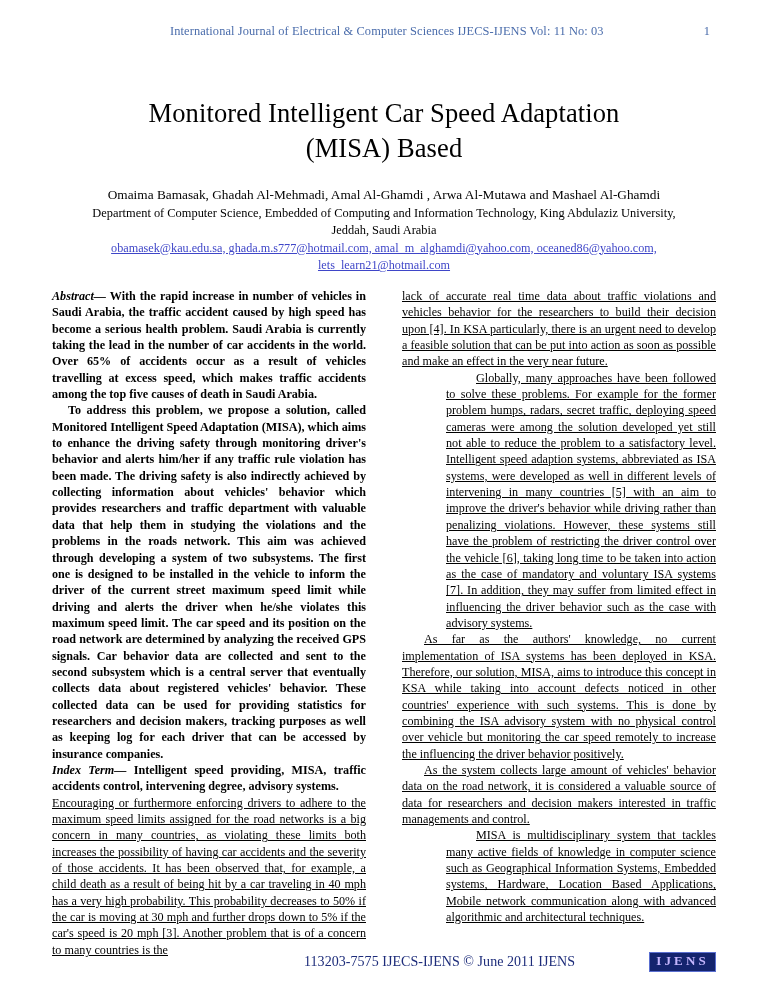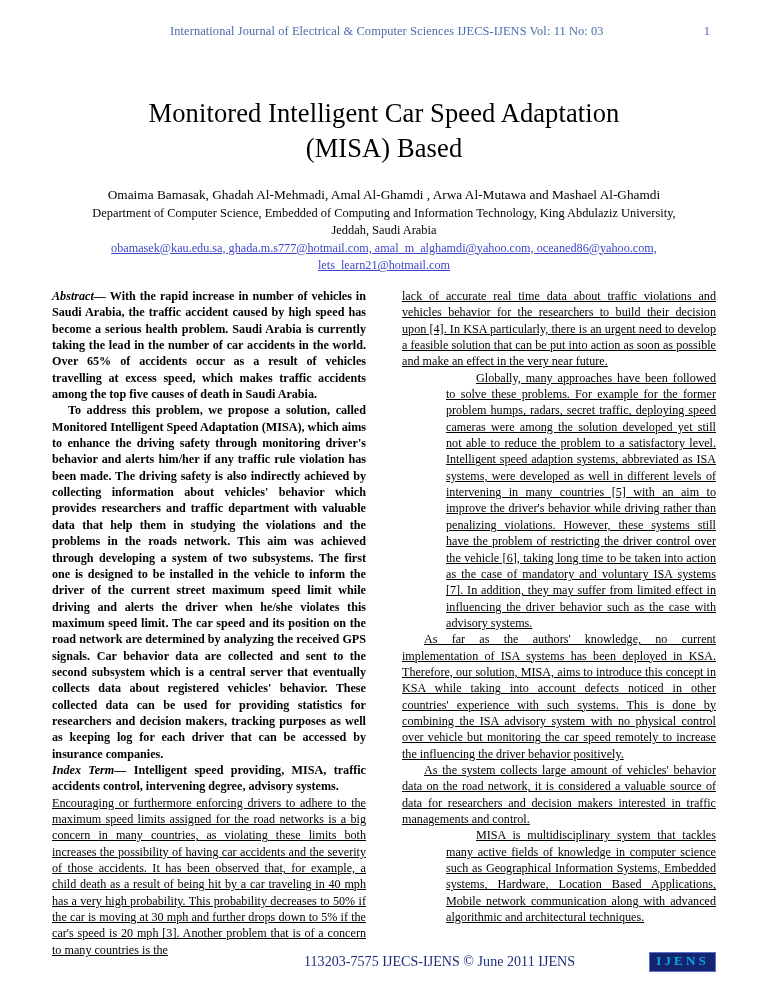--- a/index.html
+++ b/index.html
@@ -159,21 +159,21 @@
     font-size: 14px;
     color: #1d2c7a;
     margin-left: 252px;
     letter-spacing: 0.05px;
   }
   .footer-logo {
     margin-left: auto;
     background: #14246e;
     border: 1px solid #5a6fd0;
     padding: 1px 6px 2px 6px;
-    color: #0ea5e9;
+    color: #c4b5fd;
     font-weight: bold;
     font-size: 13px;
     letter-spacing: 3.2px;
     line-height: 1.15;
     font-family: "Liberation Serif", serif;
   }
 </style>
 </head>
 <body>
 

